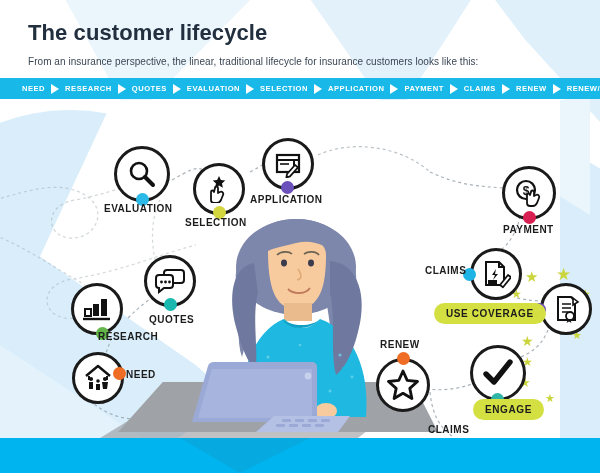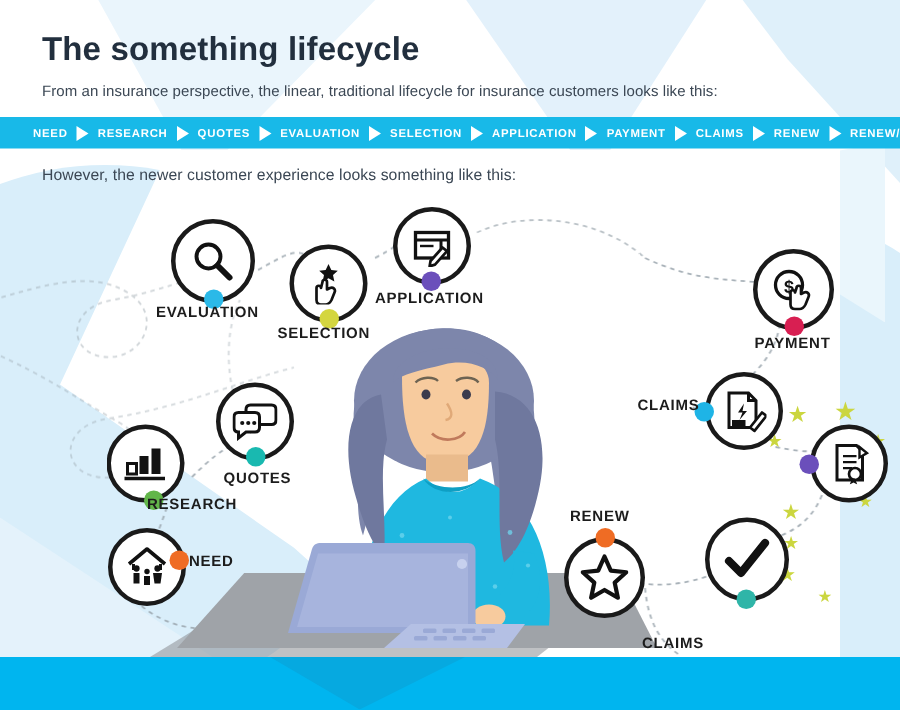--- a/index.html
+++ b/index.html
@@ -188,21 +188,21 @@
       <path d="M 128 318 C 140 306 148 300 156 296"></path>
 
       <path d="M 104 358 C 108 348 110 342 112 336"></path>
 
       <path d="M 90 400 C 110 420 140 424 166 414"></path>
 
       <path d="M 160 278 C 150 250 150 220 160 200" opacity=".5"></path>
     </g>
   </svg>
 
-  <div class="page-title">The something lifecycle</div>
+  <div class="page-title">The customer lifecycle</div>
   <div class="intro-1">From an insurance perspective, the linear, traditional lifecycle for insurance customers looks like this:</div>
 
   <div class="lifecycle-bar" id="lifecycle-bar">
       <span class="lc-step">NEED</span>
       <span class="lc-arrow"></span>
       <span class="lc-step">RESEARCH</span>
       <span class="lc-arrow"></span>
       <span class="lc-step">QUOTES</span>
       <span class="lc-arrow"></span>
       <span class="lc-step">EVALUATION</span>
@@ -213,21 +213,20 @@
       <span class="lc-arrow"></span>
       <span class="lc-step">PAYMENT</span>
       <span class="lc-arrow"></span>
       <span class="lc-step">CLAIMS</span>
       <span class="lc-arrow"></span>
       <span class="lc-step">RENEW</span>
       <span class="lc-arrow"></span>
       <span class="lc-step">RENEW/CANCEL</span>
     </div>
 
-  <div class="intro-2">However, the newer customer experience looks something like this:</div>
 
   <div class="desk-shadow"></div>
   <div class="desk"></div>
 
   <svg class="illus" viewBox="0 0 230 235">
 
     <path d="M58 92 C48 52 72 16 113 14 C156 12 180 44 176 86 C173 118 168 140 160 152 C150 138 150 112 146 96 C130 104 92 106 72 96 C68 116 66 140 62 152 C56 136 60 112 58 92 Z" fill="#7d86ab"></path>
     <ellipse cx="116" cy="62" rx="60" ry="48" fill="#7d86ab"></ellipse>
 
     <path d="M88 46 C88 24 146 24 146 50 C146 82 140 104 116 104 C94 104 88 80 88 46 Z" fill="#f7cb9e"></path>
@@ -353,28 +352,30 @@
       <line x1="10" y1="9" x2="19" y2="9" stroke="#111" stroke-width="1.5"></line>
       <line x1="10" y1="13" x2="19" y2="13" stroke="#111" stroke-width="1.5"></line>
       <line x1="10" y1="17" x2="16" y2="17" stroke="#111" stroke-width="1.5"></line>
       <circle cx="18" cy="21" r="4" fill="#fff" stroke="#111" stroke-width="1.8"></circle>
       <path d="M16 24 l-1.5 4 2.5-1.4 2.5 1.4 -1.5-4 Z" fill="#111"></path>
       <path d="M21 3 l5 4 -5 3 Z" fill="#fff" stroke="#111" stroke-width="1.6"></path>
     </svg>
   </div>
   <div class="dot" style="left:533px;top:303px;background:#6b4fbb;"></div>
 
+  <div class="pill" style="left:434px;top:303px;">USE COVERAGE</div>
 
   <div class="node" style="--d:56px;left:470px;top:345px;">
     <svg width="32" height="32" viewBox="0 0 32 32">
       <path d="M4 17 L12 25 L28 5" fill="none" stroke="#111" stroke-width="5.4" stroke-linecap="round" stroke-linejoin="round"></path>
     </svg>
   </div>
   <div class="dot" style="left:491px;top:393px;background:#2fb5a8;"></div>
 
+  <div class="pill" style="left:473px;top:399px;">ENGAGE</div>
 
   <div class="node" style="--d:54px;left:376px;top:358px;">
     <svg width="32" height="32" viewBox="0 0 32 32">
       <path d="M16 2 l4.2 9.4 10.3 1.1 -7.7 6.9 2.1 10.1 -8.9-5.2 -8.9 5.2 2.1-10.1 -7.7-6.9 10.3-1.1 Z" fill="#fff" stroke="#111" stroke-width="2.8" stroke-linejoin="round"></path>
     </svg>
   </div>
   <div class="dot" style="left:397px;top:352px;background:#ef6c24;"></div>
   <div class="nodelabel" style="left:380px;top:339px;">RENEW</div>
 
   <div class="nodelabel" style="left:428px;top:424px;">CLAIMS</div>

